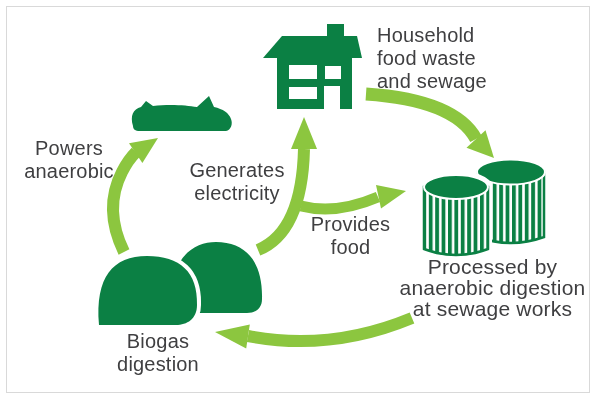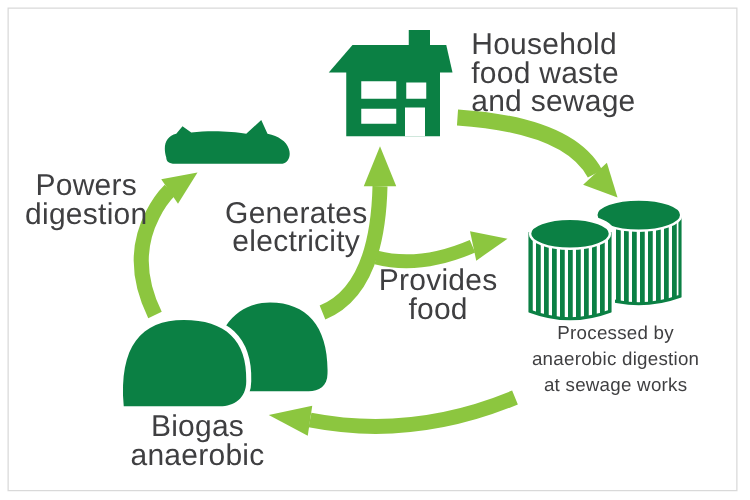--- a/index.html
+++ b/index.html
@@ -13,30 +13,30 @@
   .stage{
     position:relative;width:600px;height:400px;background:var(--background);
     font-family:"Liberation Sans", sans-serif;overflow:hidden;
   }
   .frame{
     position:absolute;left:6px;top:6px;right:10px;bottom:7px;
     border:1px solid var(--frame);pointer-events:none;
   }
   svg.layer{position:absolute;left:0;top:0;}
   .label{
-    position:absolute;color:var(--text);font-size:24px;line-height:23px;
+    position:absolute;color:var(--text);font-size:20px;line-height:23px;
     white-space:pre-line;letter-spacing:0.2px;
   }
   .ta-c{text-align:center;}
   .ta-l{text-align:left;}
   .lbl-household{left:377px;top:24px;width:200px;}
   .lbl-powers{left:14px;top:137px;width:110px;}
   .lbl-generates{left:172px;top:159px;width:130px;text-align:center;}
   .lbl-provides{left:298px;top:213px;width:105px;}
-  .lbl-processed{left:390px;top:256px;width:205px;font-size:15px;line-height:21px;}
+  .lbl-processed{left:390px;top:256px;width:205px;font-size:21px;line-height:21px;}
   .lbl-biogas{left:95px;top:330px;width:126px;}
   .lg-stroke{stroke:var(--light_green);fill:none;}
   .lg-fill{fill:var(--light_green);}
   .dg{fill:var(--dark_green);}
 </style>
 </head>
 <body>
 
 <div class="stage">
   <div class="frame"></div>
@@ -112,23 +112,23 @@
                C198,272 180,256 147,256 C113,256 95,277 99,325 Z" fill="#ffffff" stroke="#ffffff" stroke-width="8"></path>
       <path class="dg" d="M99,325 L176,325 C187,325 197,319 197,305
                C198,272 180,256 147,256 C113,256 95,277 99,325 Z"></path>
     </g>
   </svg>
 
   <div class="label ta-l lbl-household">Household
 food waste
 and sewage</div>
   <div class="label ta-c lbl-powers">Powers
-digestion</div>
+anaerobic</div>
   <div class="label ta-c lbl-generates">Generates
 electricity</div>
   <div class="label ta-c lbl-provides">Provides
 food</div>
   <div class="label ta-c lbl-processed">Processed by
 anaerobic digestion
 at sewage works</div>
   <div class="label ta-c lbl-biogas">Biogas
-anaerobic</div>
+digestion</div>
 </div>
 
 </body></html>

